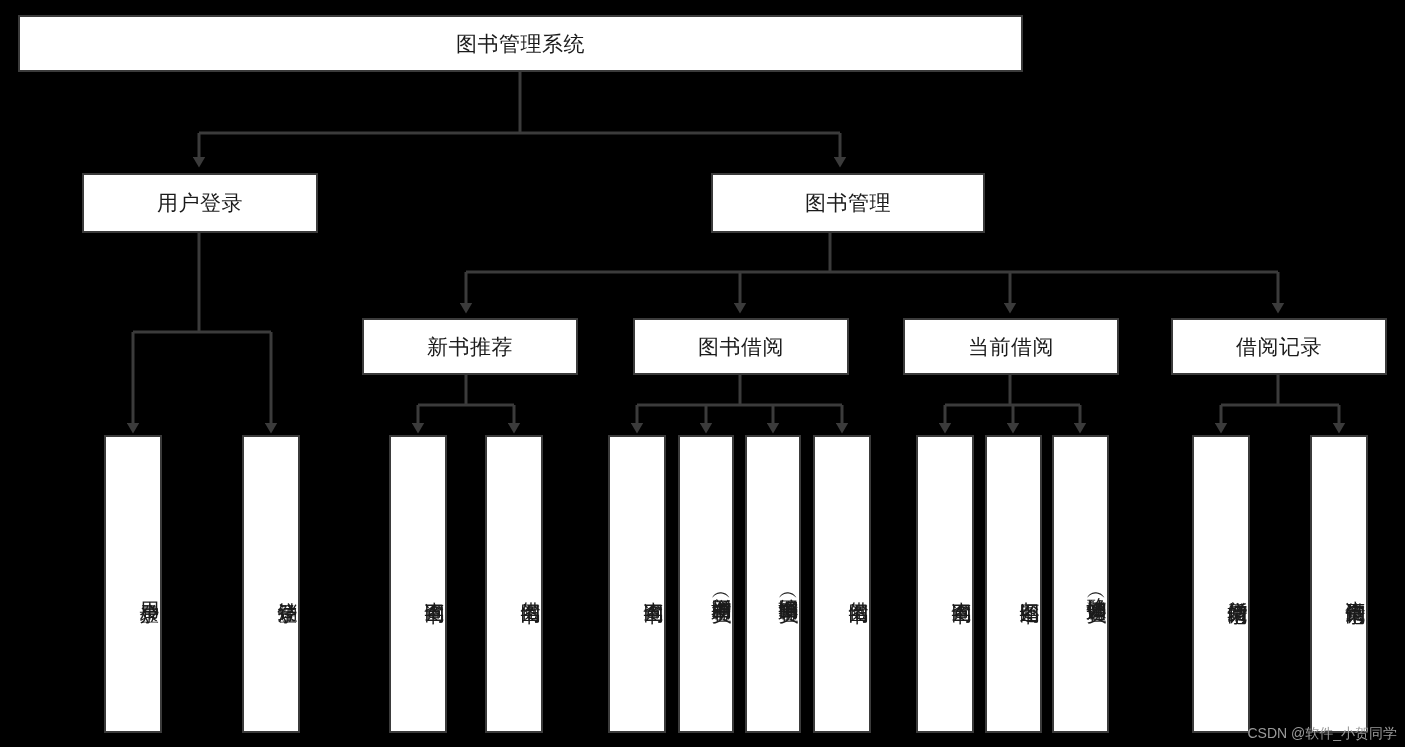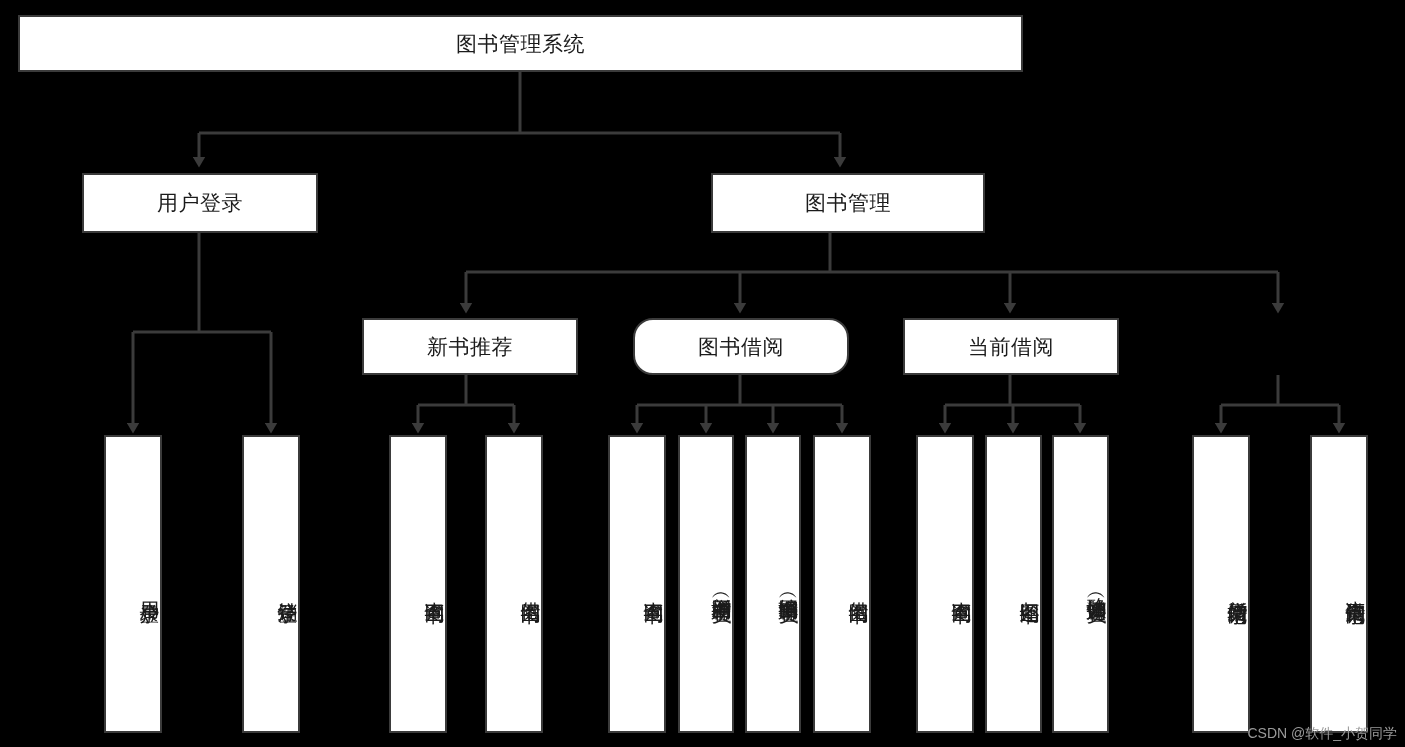--- a/index.html
+++ b/index.html
@@ -128,25 +128,28 @@
   <div class="node horiz" style="left:82px; top:173px; width:236px; height:60px;">
     <span class="label">用户登录</span>
   </div>
   <div class="node horiz" style="left:711px; top:173px; width:274px; height:60px;">
     <span class="label">图书管理</span>
   </div>
 
   <div class="node horiz" style="left:362px; top:318px; width:216px; height:57px;">
     <span class="label">新书推荐</span>
   </div>
-  <div class="node horiz" style="left:633px; top:318px; width:216px; height:57px;border-radius:20px;">
+  <div class="node horiz" style="left:633px; top:318px; width:216px; height:57px;">
     <span class="label">图书借阅</span>
   </div>
   <div class="node horiz" style="left:903px; top:318px; width:216px; height:57px;justify-content:center;">
     <span class="label">当前借阅</span>
+  </div>
+  <div class="node horiz" style="left:1171px; top:318px; width:216px; height:57px;">
+    <span class="label">借阅记录</span>
   </div>
 
   <div class="node vert" style="left:104px; top:435px; width:58px; height:298px;">
     <span class="label">用户登录</span>
   </div>
   <div class="node vert" style="left:242px; top:435px; width:58px; height:298px;">
     <span class="label">注销登录</span>
   </div>
 
   <div class="node vert" style="left:389px; top:435px; width:58px; height:298px;">

